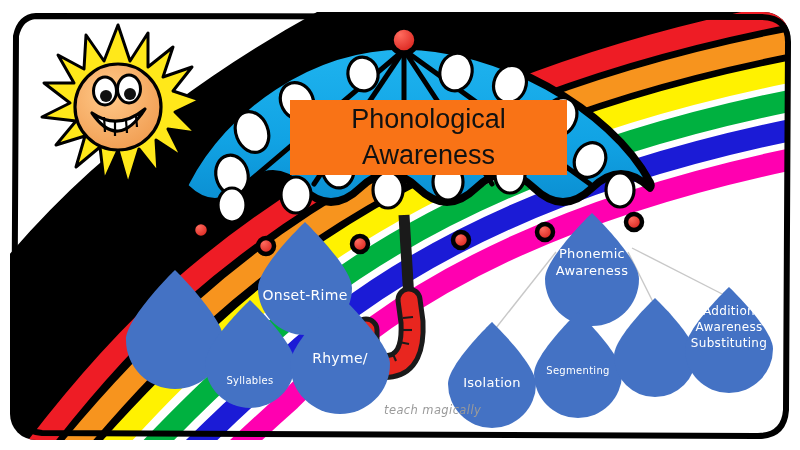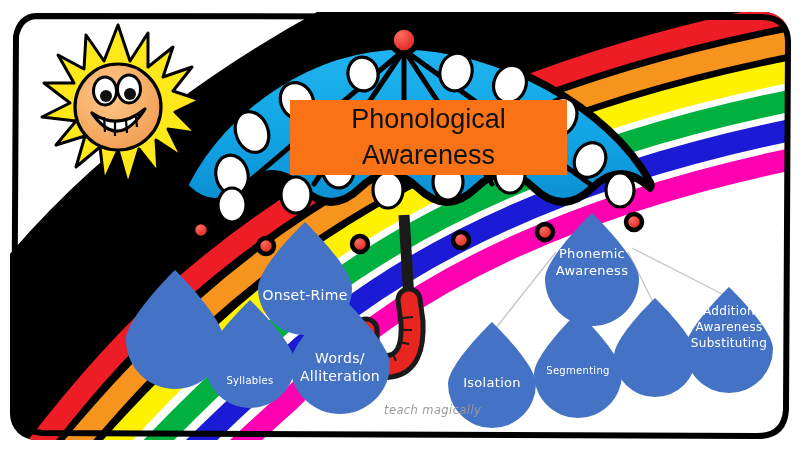--- a/index.html
+++ b/index.html
@@ -209,22 +209,21 @@
 
   <div class="drop-label" style="left:202px;top:374px;width:96px;font-size:10px;">
     <div>Syllables</div>
   </div>
 
   <div class="drop-label" style="left:253px;top:286px;width:104px;font-size:14px;">
     <div>Onset-Rime</div>
   </div>
 
   <div class="drop-label" style="left:288px;top:349px;width:104px;font-size:14px;">
-    <div>Words/</div>
-    <div>Alliteration</div>
+    <div>Rhyme/</div>
   </div>
 
   <div class="drop-label" style="left:545px;top:245px;width:94px;font-size:13px;">
     <div>Phonemic</div>
     <div>Awareness</div>
   </div>
 
   <div class="drop-label" style="left:448px;top:374px;width:88px;font-size:13px;">
     <div>Isolation</div>
   </div>

